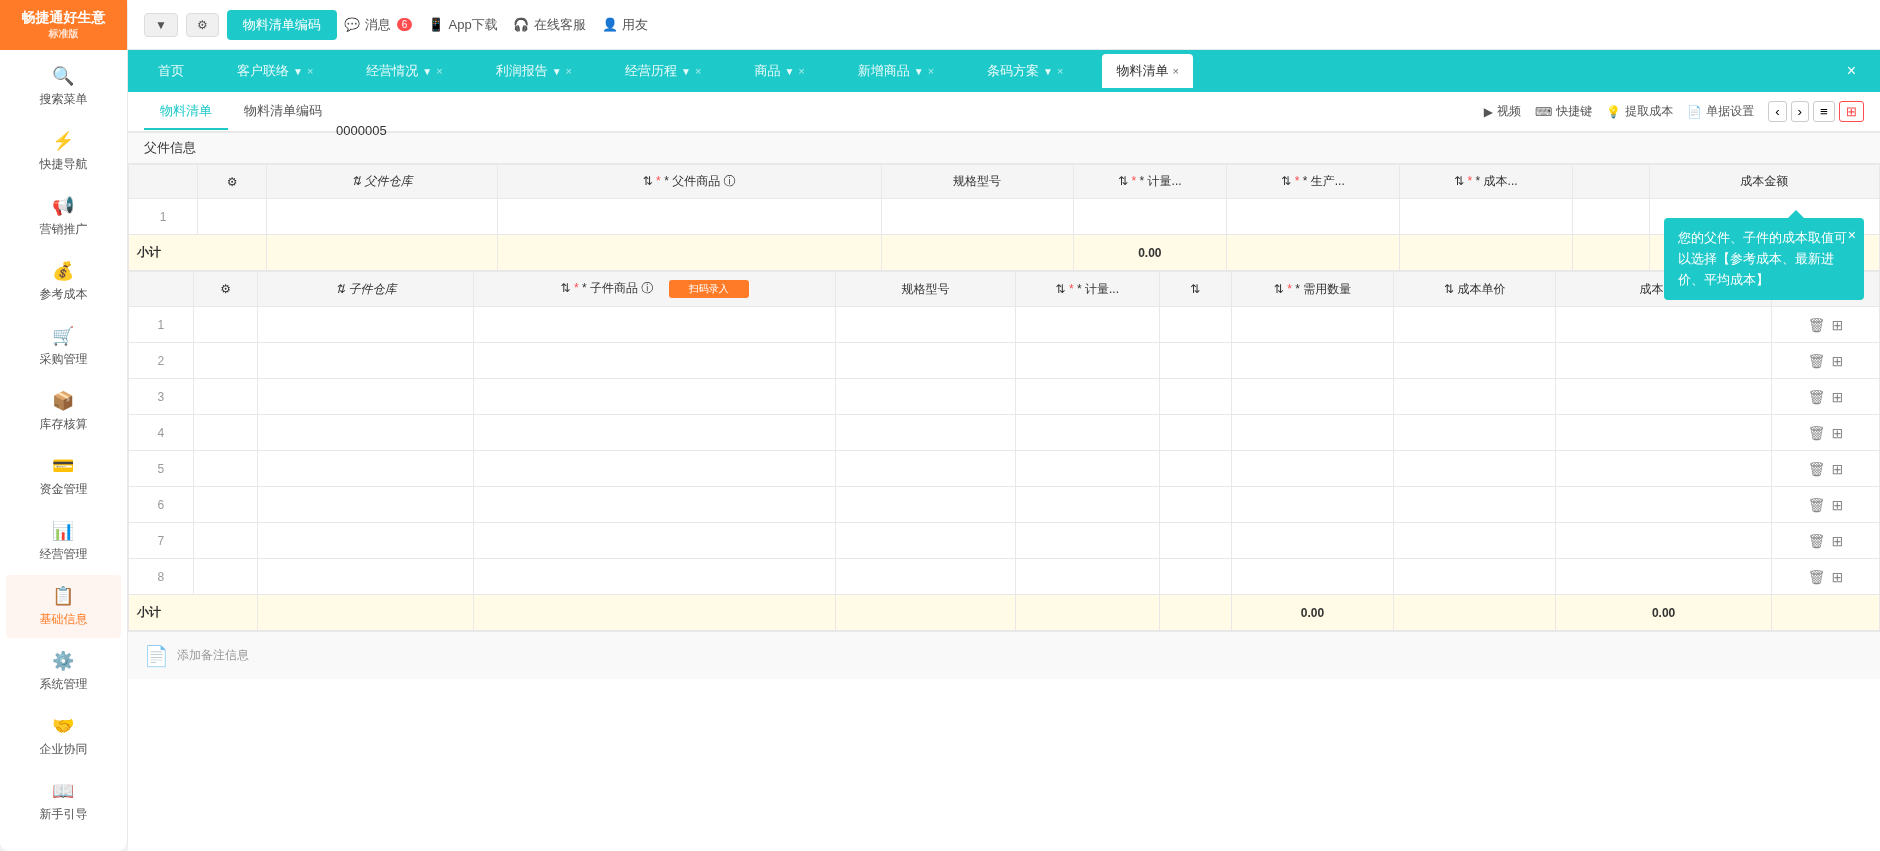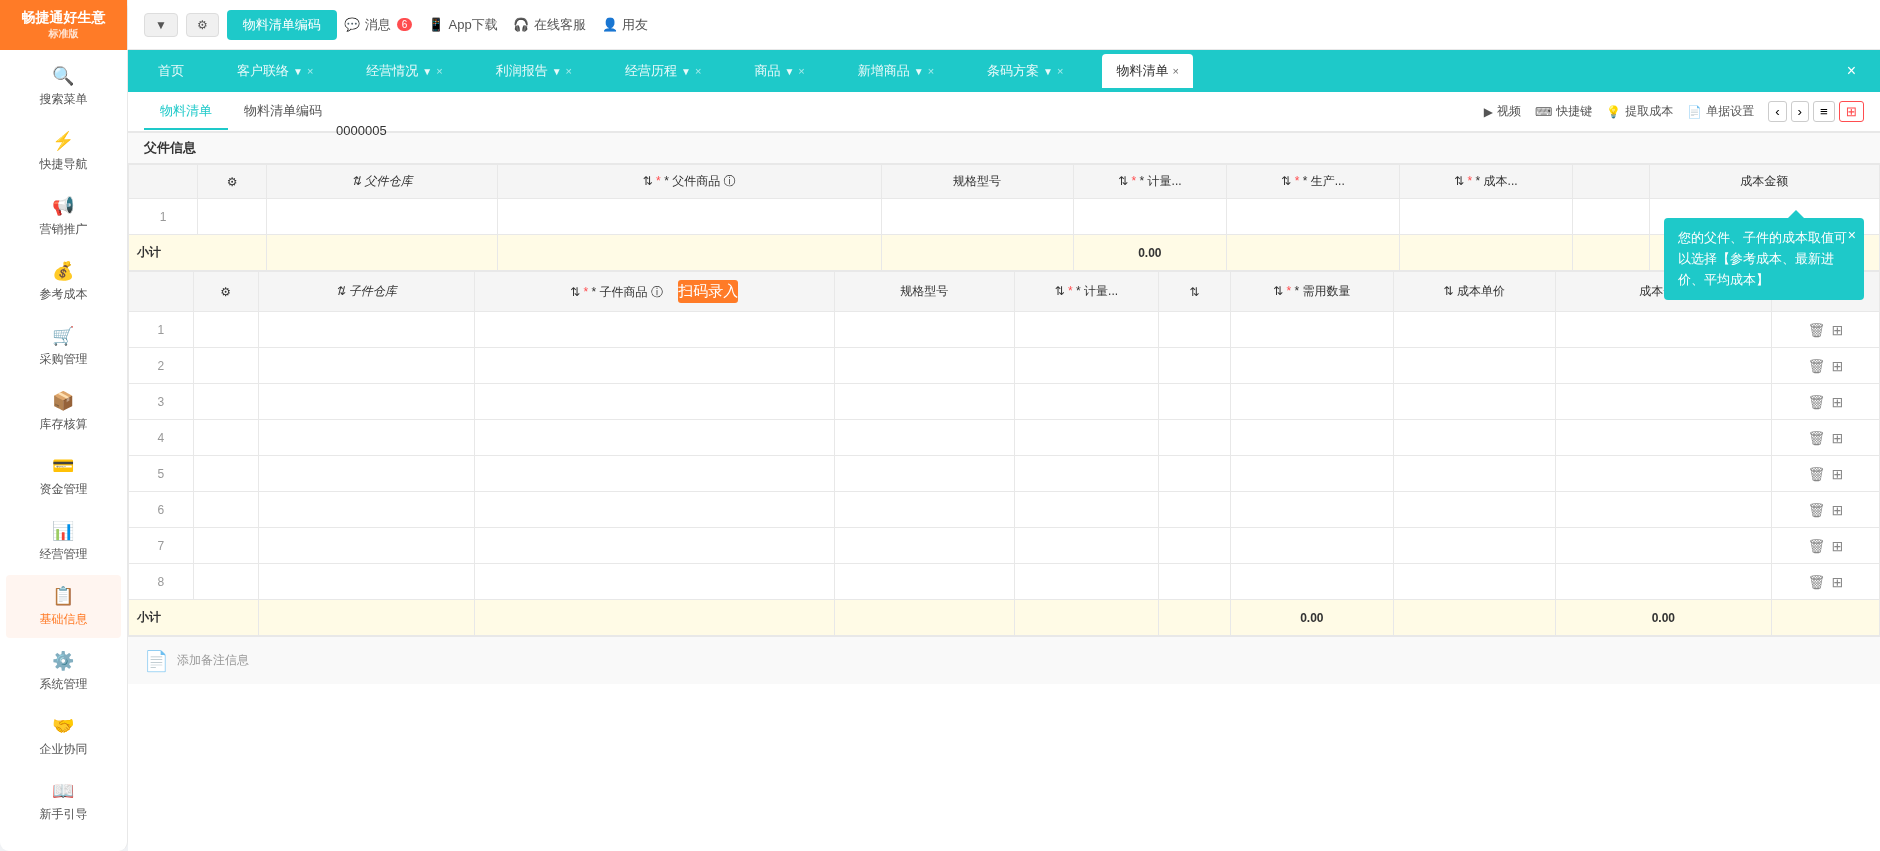--- a/index.html
+++ b/index.html
@@ -212,21 +212,20 @@
     }
 
     
     .section-title {
       background: #f9f9f9;
       padding: 6px 16px;
       font-size: 13px;
       color: #333;
       border-bottom: 1px solid #e8e8e8;
       border-top: 1px solid #e8e8e8;
-      font-weight: bold;
     }
 
     
     .data-table {
       width: 100%;
       border-collapse: collapse;
       font-size: 12px;
     }
     .data-table th {
       background: #f5f5f5;
@@ -253,22 +252,22 @@
       font-weight: bold;
     }
     .required { color: #ff4d4f; }
 
     
     .scan-btn {
       background: #ff7b27;
       color: #fff;
       border: none;
       border-radius: 3px;
-      padding: 2px 0;
-      font-size: 15px;
+      padding: 2px 20px;
+      font-size: 10px;
       cursor: pointer;
       margin-left: 12px;
     }
 
     
     .action-icons {
       display: flex;
       gap: 6px;
       justify-content: center;
     }

